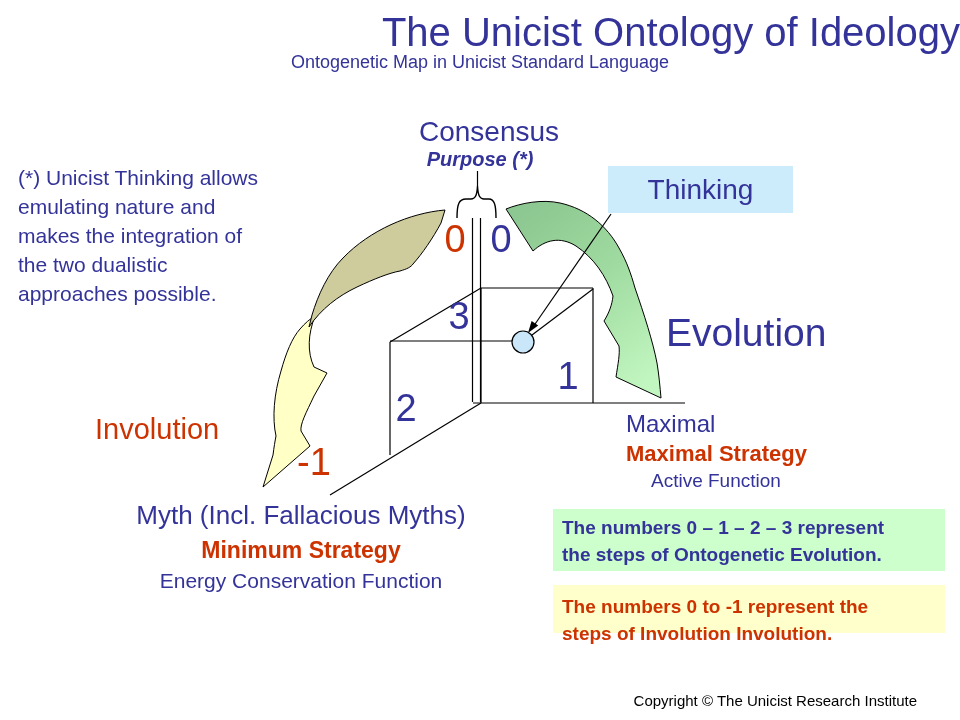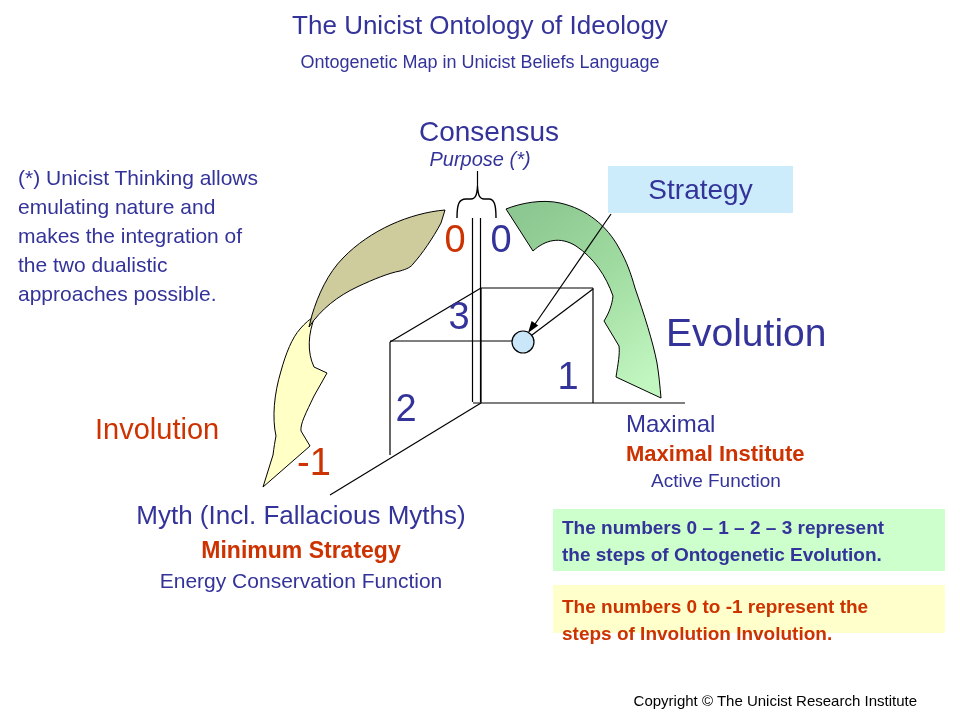--- a/index.html
+++ b/index.html
@@ -4,25 +4,25 @@
 <style>
   html,body{margin:0;padding:0;background:#ffffff;}
   .stage{
     position:relative;width:960px;height:720px;background:#ffffff;overflow:hidden;
     font-family:"Liberation Sans", sans-serif;
   }
   .abs{position:absolute;}
   .navy{color:var(--navy,#333399);}
   .red{color:var(--red,#cc3300);}
   .center{text-align:center;}
-  .title{top:10px;left:0;width:100%;font-size:26px;letter-spacing:0px;}
+  .title{top:10px;left:0;width:100%;font-size:40px;letter-spacing:0px;text-align:right;}
   .subtitle{top:52px;left:0;width:100%;font-size:18px;}
   .footnote{left:18px;top:163px;width:300px;font-size:21px;line-height:29px;}
   .consensus{left:389px;top:116px;width:200px;font-size:28px;}
-  .purpose{left:380px;top:148px;width:200px;font-size:20px;font-style:italic;}
+  .purpose{left:380px;top:148px;width:200px;font-size:20px;font-style:italic;font-weight:bold;}
   .num{width:60px;text-align:center;font-size:38px;line-height:38px;}
   .n-zero-inv{left:425px;top:220px;}
   .n-zero-evo{left:471px;top:220px;}
   .n-three{left:429px;top:297px;}
   .n-two{left:376px;top:389px;}
   .n-one{left:538px;top:357px;}
   .n-minus{left:284px;top:443px;}
   .involution{left:95px;top:413px;font-size:29px;}
   .evolution{left:666px;top:311px;font-size:39px;}
   .beliefs{left:626px;top:410px;font-size:24px;}
@@ -92,21 +92,21 @@
       <line x1="532" y1="335" x2="593" y2="289"></line>
     </g>
 
     <line x1="611" y1="214" x2="533" y2="327" stroke="#000000" stroke-width="1.2"></line>
     <polygon points="528,333 531.6,320.9 538.2,325.5" fill="#000000"></polygon>
 
     <circle cx="523" cy="342" r="11" fill="#cae6f9" stroke="#000000" stroke-width="1.2"></circle>
   </svg>
 
   <div class="abs title center navy">The Unicist Ontology of Ideology</div>
-  <div class="abs subtitle center navy">Ontogenetic Map in Unicist Beliefs Language</div>
+  <div class="abs subtitle center navy">Ontogenetic Map in Unicist Standard Language</div>
 
   <div class="abs footnote navy">
     <div>(*) Unicist Thinking allows</div>
     <div>emulating nature and</div>
     <div>makes the integration of</div>
     <div>the two dualistic</div>
     <div>approaches possible.</div>
   </div>
 
   <div class="abs consensus center navy">Consensus</div>
@@ -116,30 +116,30 @@
   <div class="abs num n-zero-evo navy">0</div>
   <div class="abs num n-three navy">3</div>
   <div class="abs num n-two navy">2</div>
   <div class="abs num n-one navy">1</div>
   <div class="abs num n-minus red">-1</div>
 
   <div class="abs involution red">Involution</div>
   <div class="abs evolution navy">Evolution</div>
 
   <div class="abs beliefs navy">Maximal</div>
-  <div class="abs maximal red">Maximal Institute</div>
+  <div class="abs maximal red">Maximal Strategy</div>
   <div class="abs activefn navy">Active Function</div>
 
   <div class="abs myth-block">
     <div class="myth-l1 navy">Myth (Incl. Fallacious Myths)</div>
     <div class="myth-l2 red">Minimum Strategy</div>
     <div class="myth-l3 navy">Energy Conservation Function</div>
   </div>
 
-  <div class="abs ideology-box navy">Strategy</div>
+  <div class="abs ideology-box navy">Thinking</div>
 
   <div class="abs note-box green-box navy">
     <div>The numbers  0 – 1 – 2 – 3 represent</div>
     <div>the steps of Ontogenetic Evolution.</div>
   </div>
   <div class="abs note-box yellow-box red">
     <div>The numbers  0 to -1 represent the</div>
     <div>steps of Involution Involution.</div>
   </div>
 

